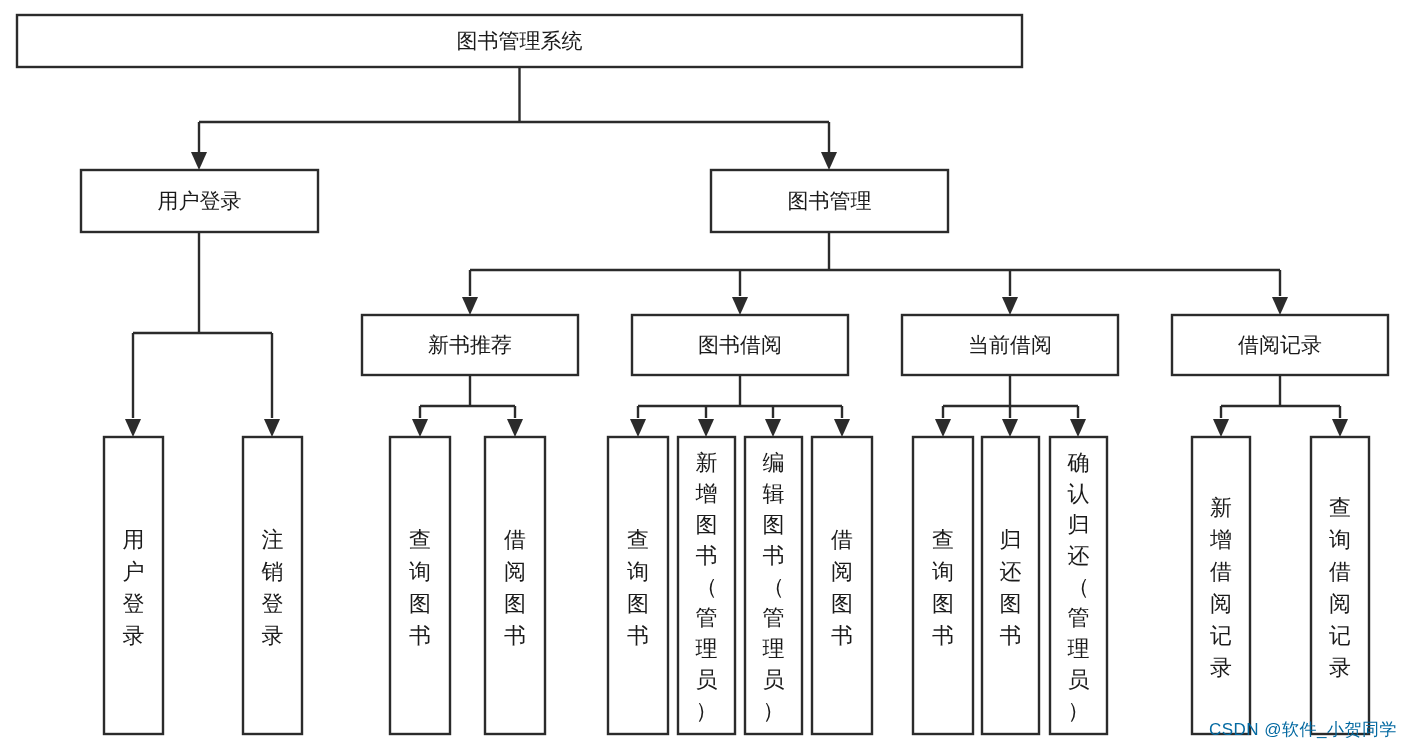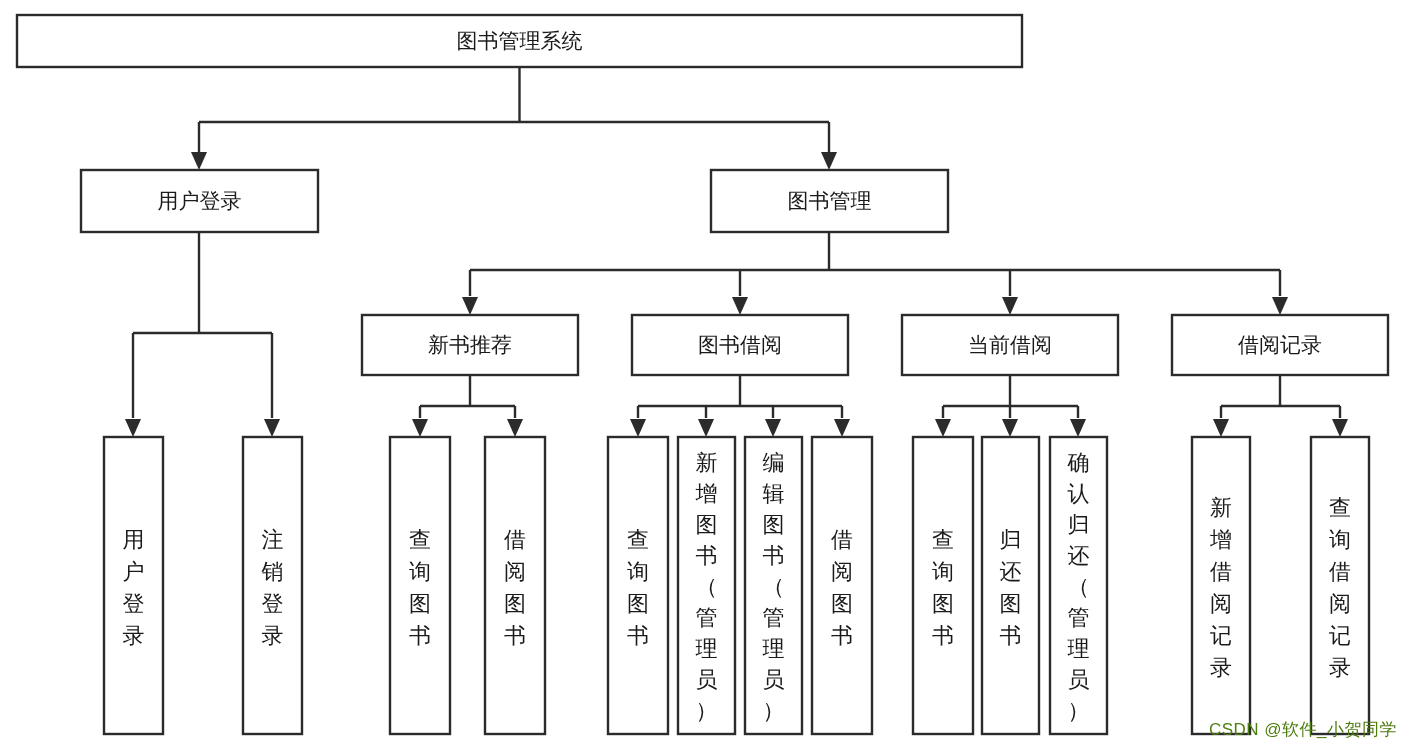--- a/index.html
+++ b/index.html
@@ -50,21 +50,21 @@
   .arrow-head {
     fill: #2b2b2b;
     stroke: none;
   }
   .watermark-text {
     position: absolute;
     right: 8px;
     bottom: 6px;
     font-family: "Liberation Sans", sans-serif;
     font-size: 17px;
-    color: #4d7c0f;
+    color: #0369a1;
     white-space: nowrap;
     letter-spacing: 0.5px;
   }
 </style>
 </head>
 <body>
 
 <div id="diagram-root">
 
   <svg class="diagram-canvas" viewBox="0 0 1405 747" xmlns="http://www.w3.org/2000/svg">

